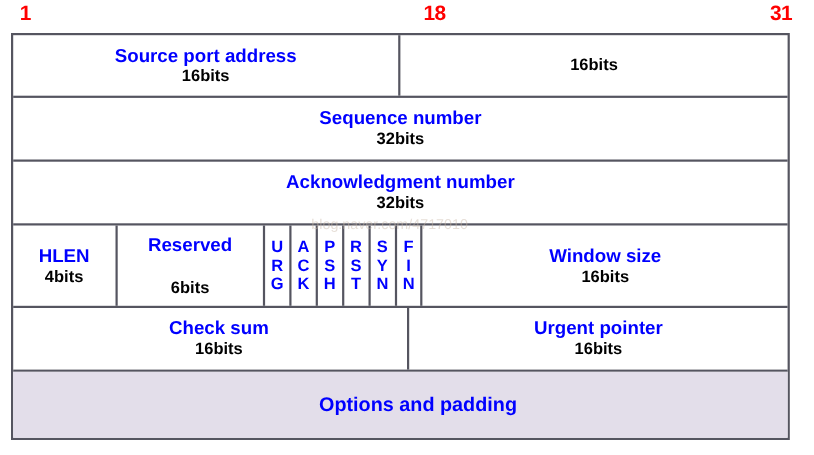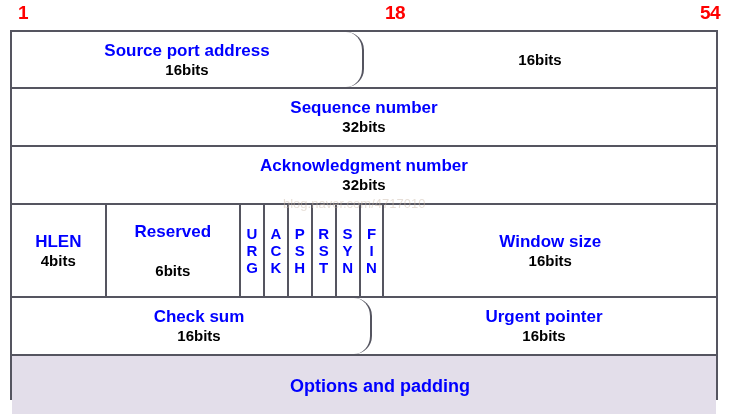--- a/index.html
+++ b/index.html
@@ -61,36 +61,36 @@
     display: flex;
     box-sizing: border-box;
     border-bottom: 2px solid #555560;
     width: 100%;
   }
   .hrow:last-child { border-bottom: none; padding-left: 32px; }
 
   .r-ports   { height: 57px; }
   .r-seq     { height: 58px; }
   .r-ack     { height: 58px; }
-  .r-flags   { height: 93px; }
+  .r-flags   { height: 75px; }
   .r-check   { height: 58px; padding-left: 16px; }
   .r-options { height: 60px; }
 
   .cell {
     box-sizing: border-box;
     display: flex;
     flex-direction: column;
     align-items: center;
     justify-content: center;
     border-right: 2px solid #555560;
     overflow: hidden;
   }
   .cell.last { border-right: none; }
 
-  .half { width: 50%; border-radius: 18px; }
+  .half { width: 50%; }
   .full { width: 100%; }
 
   .fname {
     color: #0000ff;
     font-size: 17px;
     font-weight: bold;
     line-height: 20px;
     white-space: nowrap;
   }
   .fbits {
@@ -150,21 +150,21 @@
   }
 </style>
 </head>
 <body>
 
 <div id="tcp-diagram">
 
   <div class="bit-ruler">
     <span class="ruler-tick t-start">1</span>
     <span class="ruler-tick t-mid">18</span>
-    <span class="ruler-tick t-end">54</span>
+    <span class="ruler-tick t-end">31</span>
   </div>
 
   <div class="header-table">
 
     <div class="hrow r-ports">
       <div class="cell half">
         <span class="fname">Source port address</span>
         <span class="fbits">16bits</span>
       </div>
       <div class="cell half last">

